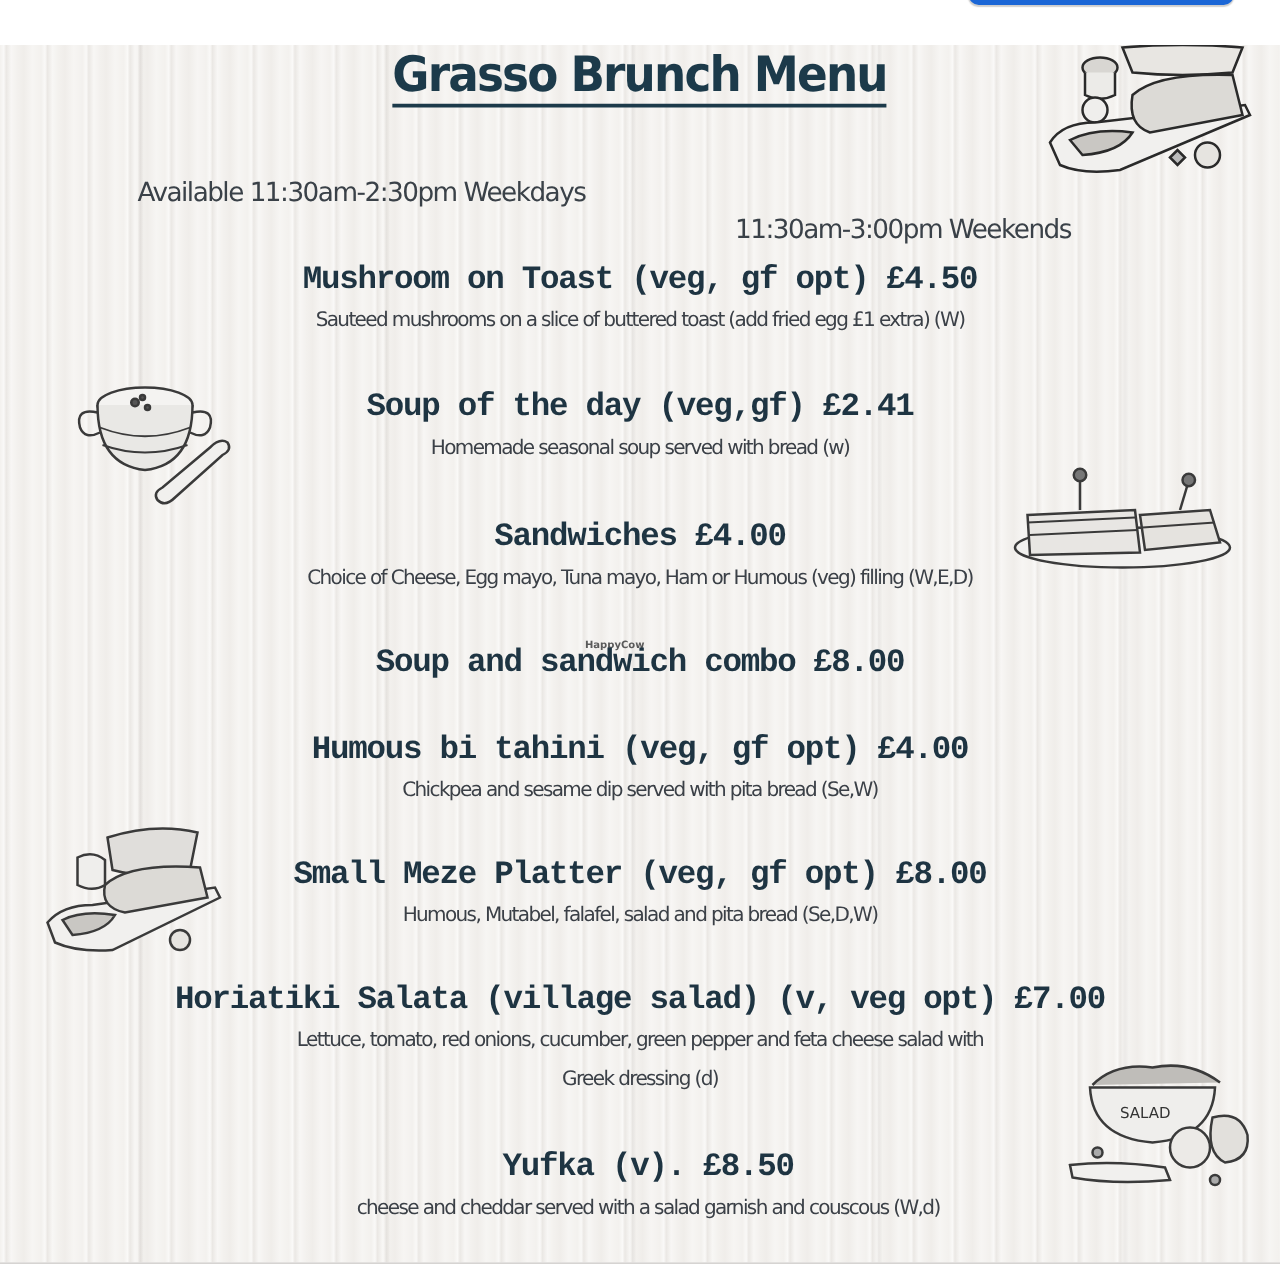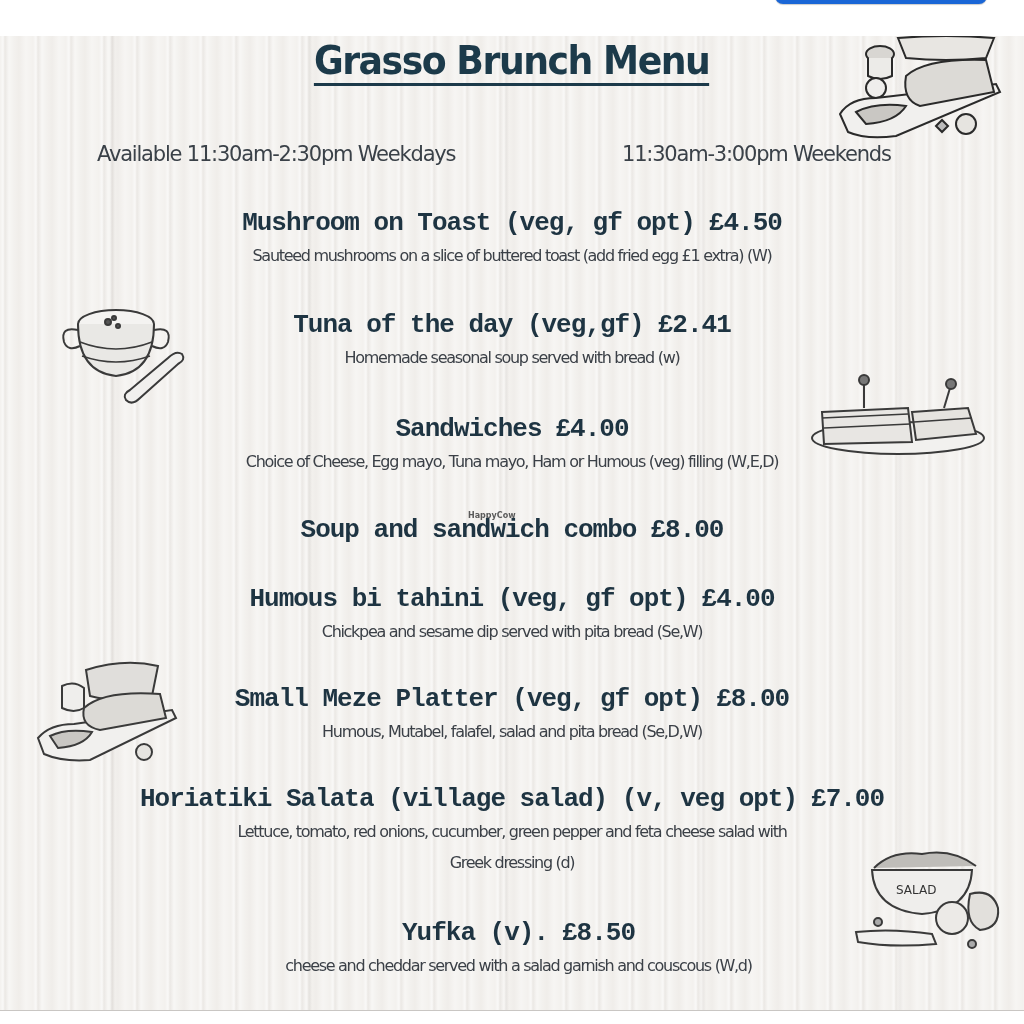--- a/index.html
+++ b/index.html
@@ -51,22 +51,22 @@
       padding-bottom: 0px;
       display: inline-block;
       transform: scaleX(0.93);
     }
     .hours {
       position: absolute; top: 106px; left: 0; right: 0;
       font-family: "DejaVu Sans", sans-serif;
       font-size: 21px; color: #3a4148;
       letter-spacing: -1.2px;
     }
-    .hours .wk { position: absolute; left: 97px; }
-    .hours .we { position: absolute; left: 622px; }
+    .hours .wk { position: absolute; left: 110px; }
+    .hours .we { position: absolute; left: 588px; margin-top: 29px; }
     .item { position: absolute; left: 0; right: 0; text-align: center; }
     .item .name {
       font-family: Liberation Mono, monospace;
       font-weight: bold;
       font-size: 26px; color: #1e3442;
       letter-spacing: -1px;
       line-height: 34px;
       white-space: nowrap;
     }
     .item .name .price { margin-left: 14px; }
@@ -102,21 +102,21 @@
 
   <div class="item" style="top:170px;">
     <div class="name">
       <span>Mushroom on Toast (veg, gf opt)</span><span class="price">£4.50</span>
     </div>
     <div class="desc">Sauteed mushrooms on a slice of buttered toast (add fried egg £1 extra) (W)</div>
   </div>
 
   <div class="item" style="top:272px;">
     <div class="name">
-      <span>Tuna of the day (veg,gf)</span><span class="price">£2.41</span>
+      <span>Soup of the day (veg,gf)</span><span class="price">£2.41</span>
     </div>
     <div class="desc">Homemade seasonal soup served with bread (w)</div>
   </div>
 
   <div class="item" style="top:376px;">
     <div class="name">
       <span>Sandwiches</span><span class="price">£4.00</span>
     </div>
     <div class="desc">Choice of Cheese, Egg mayo, Tuna mayo, Ham or Humous (veg) filling (W,E,D)</div>
   </div>

